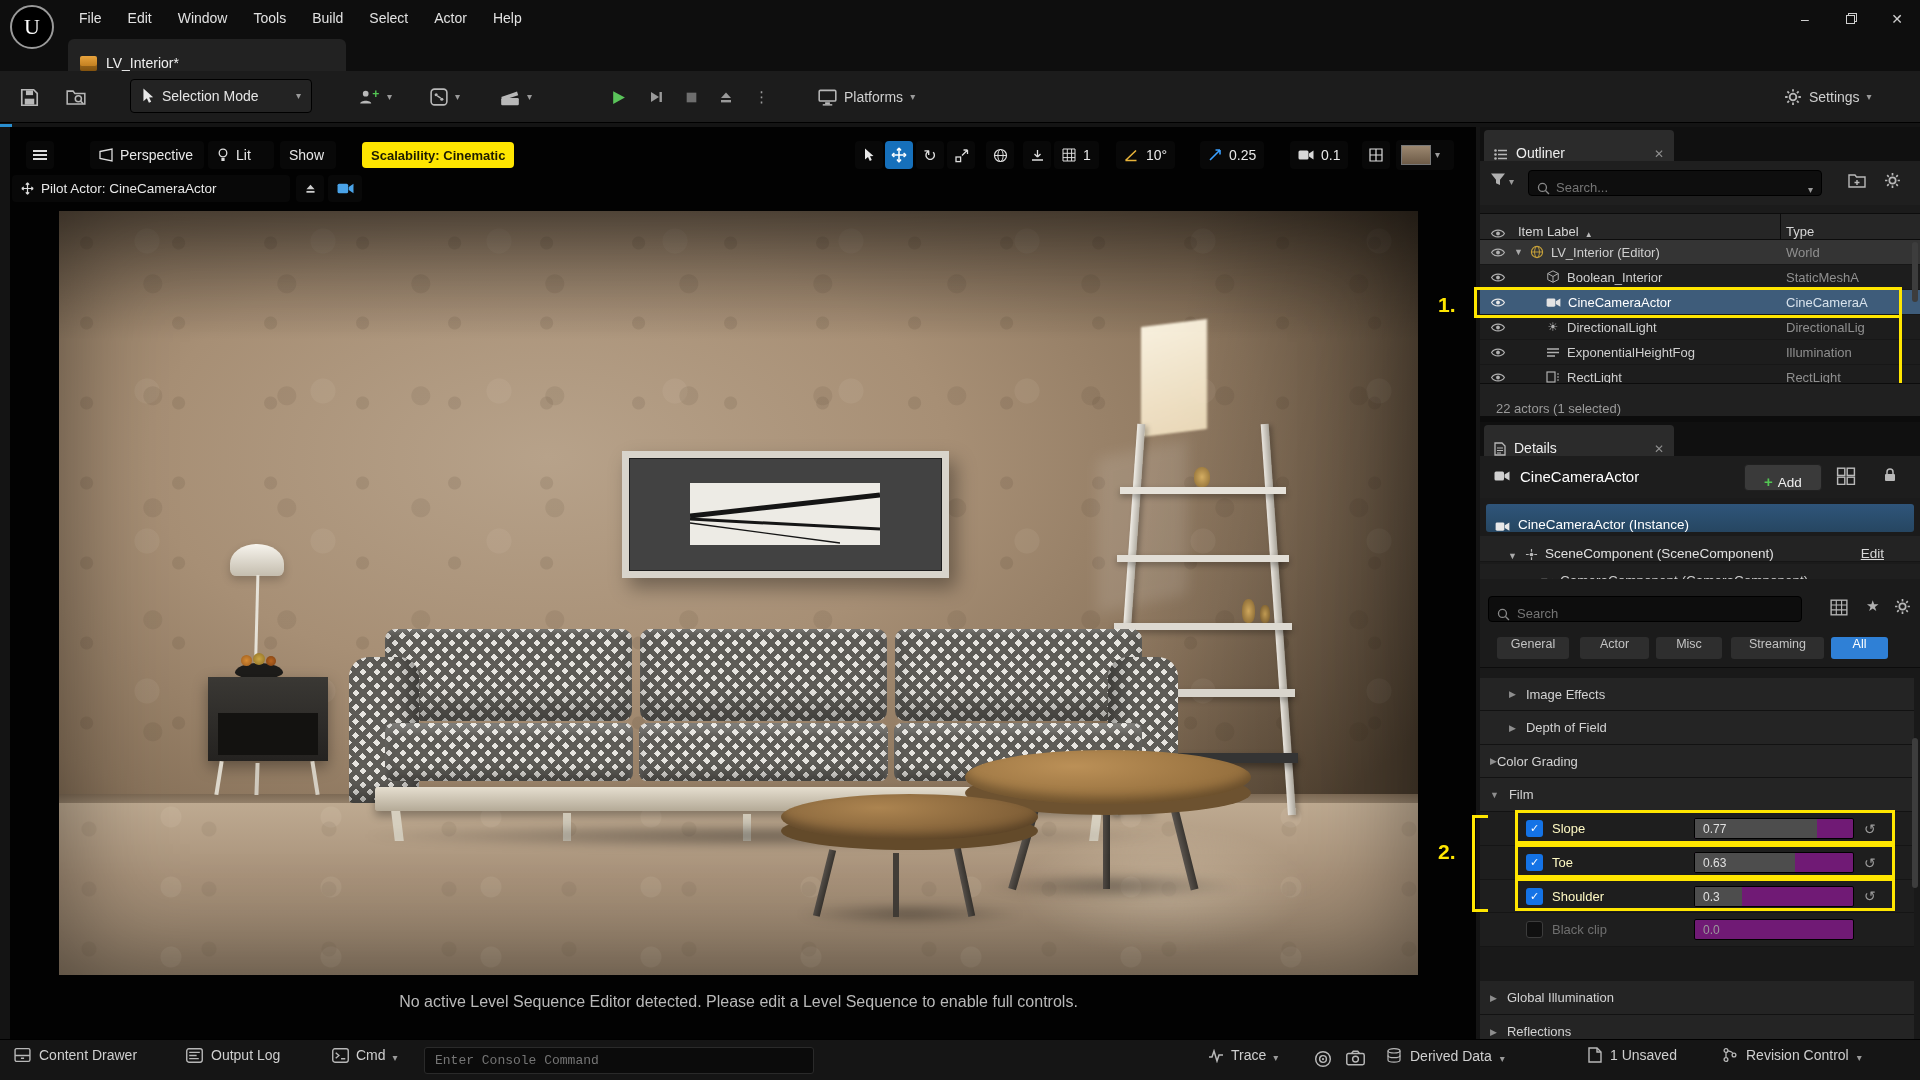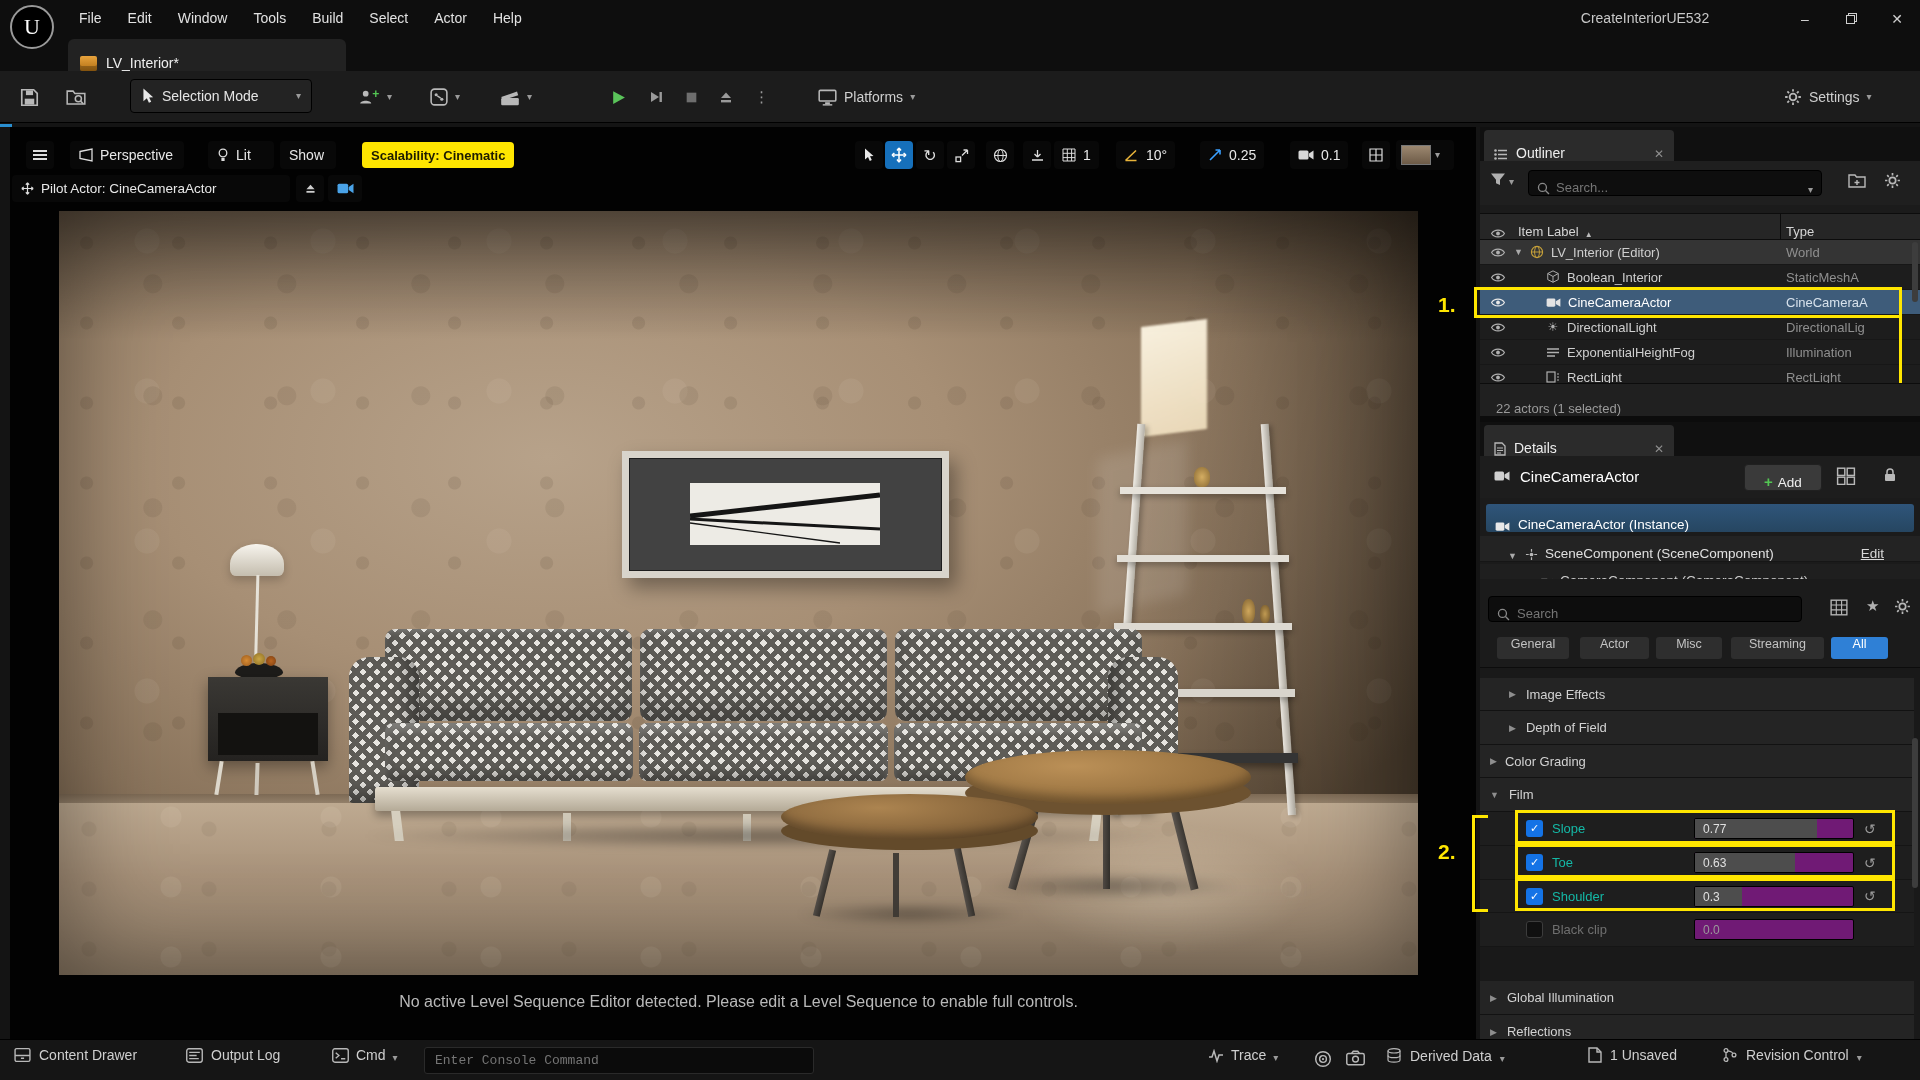--- a/index.html
+++ b/index.html
@@ -15,21 +15,21 @@
 .dd{color:#9a9a9a;font-size:10px;line-height:1}
 .pill{position:absolute;background:rgba(10,10,10,.78);border-radius:4px;display:flex;align-items:center;gap:7px;padding:0 9px;height:28px;color:#e8e8e8;font-size:14px}
 .vtool{position:absolute;width:28px;height:28px;border-radius:4px;background:rgba(10,10,10,.78);display:flex;align-items:center;justify-content:center;color:#ddd}
 .orow{position:absolute;left:0;width:100%;height:25px;display:flex;align-items:center;background:#1d1d1d;border-bottom:1px solid #171717;font-size:13px;color:#cfcfcf}
 .otype{position:absolute;left:306px;color:#8f8f8f;font-size:13px}
 .shead{position:absolute;left:0;width:434px;background:#242424;border-bottom:1px solid #121212;display:flex;align-items:center;color:#d2d2d2;font-size:13px}
 .prow{position:absolute;left:0;width:434px;background:#1e1e1e;border-bottom:1px solid #151515;display:flex;align-items:center}
 .cb{position:absolute;left:46px;width:17px;height:17px;border-radius:3px;display:flex;align-items:center;justify-content:center;font-size:11px;color:#fff}
 .cb.on{background:#1473e6}
 .cb.off{background:#101010;border:1px solid #3c3c3c}
-.plabel{position:absolute;left:72px;font-size:13px;color:#14b8a6}
+.plabel{position:absolute;left:72px;font-size:13px;color:#fef9c3}
 .plabel.dim{color:#6f6f6f}
 .vfield{position:absolute;left:214px;width:160px;height:21px;background:#701a75;border:1px solid #000;border-radius:2px;overflow:hidden}
 .vfill{height:100%;background:#4d4d4d}
 .vtext{position:absolute;left:8px;top:3px;font-size:12px;color:#e0e0e0}
 .reset{position:absolute;left:384px;color:#9a9a9a;font-size:14px}
 .dtab{height:22px;border-radius:3px;background:#2e2e2e;color:#c3c3c3;font-size:12.5px;display:flex;justify-content:center;position:absolute;top:510px}
 .chev{background-image:repeating-linear-gradient(45deg,#e7e5e0 0 5px,#5e5c57 5px 10px),repeating-linear-gradient(-45deg,#e7e5e0 0 5px,#5e5c57 5px 10px);background-blend-mode:darken}
 .anno{position:absolute;border:3px solid #ffe600;z-index:60;pointer-events:none}
 .annoline{position:absolute;background:#ffe600;z-index:60;pointer-events:none}
 .annonum{position:absolute;color:#ffe600;font-size:21px;font-weight:bold;z-index:60}
@@ -47,21 +47,20 @@
     <div class="flex" style="position:absolute;left:66px;top:0;height:37px">
       <div class="menu-item">File</div>
       <div class="menu-item">Edit</div>
       <div class="menu-item">Window</div>
       <div class="menu-item">Tools</div>
       <div class="menu-item">Build</div>
       <div class="menu-item">Select</div>
       <div class="menu-item">Actor</div>
       <div class="menu-item">Help</div>
     </div>
-    <div class="abs" style="left:1500px;top:0;width:290px;line-height:37px;text-align:center;color:#c8c8c8;font-size:14px">CreateInteriorUE532</div>
     <div class="flex" style="position:absolute;right:0;top:0">
       <div class="winbtn">
           <span>–</span>
         </div>
       <div class="winbtn">
           <svg width="11" height="11" viewBox="0 0 11 11">
             <rect x="2.5" y="0.5" width="8" height="8" fill="none" stroke="#cfcfcf"></rect>
             <rect x="0.5" y="2.5" width="8" height="8" fill="#0e0e0e" stroke="#cfcfcf"></rect>
           </svg>
         </div>
@@ -267,21 +266,21 @@
       <div class="abs" style="inset:0;box-shadow:inset 0 0 110px rgba(0,0,0,.45);pointer-events:none"></div>
     </div>
 
     <div class="vtool" style="left:16px;top:14px">
         <div style="width:14px">
           <div style="height:2px;background:#ddd;margin:2px 0"></div>
           <div style="height:2px;background:#ddd;margin:2px 0"></div>
           <div style="height:2px;background:#ddd;margin:2px 0"></div>
         </div>
       </div>
-    <div class="pill" style="left:60px;top:14px;width:114px">
+    <div class="pill" style="left:80px;top:14px;width:114px">
         <svg width="14" height="14" viewBox="0 0 14 14">
           <path d="M1 3.5 L13 1 V13 L1 10.5z" fill="none" stroke="#ddd" stroke-width="1.3"></path>
         </svg>
         <span>Perspective</span>
       </div>
     <div class="pill" style="left:198px;top:14px;width:66px">
         <svg width="12" height="14" viewBox="0 0 12 14">
           <circle cx="6" cy="5" r="3.8" fill="none" stroke="#ddd" stroke-width="1.3"></circle>
           <rect x="4.4" y="10" width="3.2" height="3" fill="#ddd"></rect>
         </svg>
@@ -632,21 +631,21 @@
         <div class="shead" style="top:10px;height:33px">
             <span style="margin-left:29px;font-size:9px;color:#8e8e8e">▶</span>
             <span style="margin-left:10px">Image Effects</span>
           </div>
         <div class="shead" style="top:43px;height:34px">
             <span style="margin-left:29px;font-size:9px;color:#8e8e8e">▶</span>
             <span style="margin-left:10px">Depth of Field</span>
           </div>
         <div class="shead" style="top:77px;height:33px">
             <span style="margin-left:10px;font-size:9px;color:#8e8e8e">▶</span>
-            <span style="margin-left:8px">Color Grading</span>
+            <span style="margin-left:0">Color Grading</span>
           </div>
         <div class="shead" style="top:110px;height:34px">
             <span style="margin-left:10px;font-size:9px;color:#8e8e8e">▼</span>
             <span style="margin-left:10px">Film</span>
           </div>
 
         <div class="prow" style="top:144px;height:34px">
           <span class="cb on">
               <span>✓</span>
             </span>

